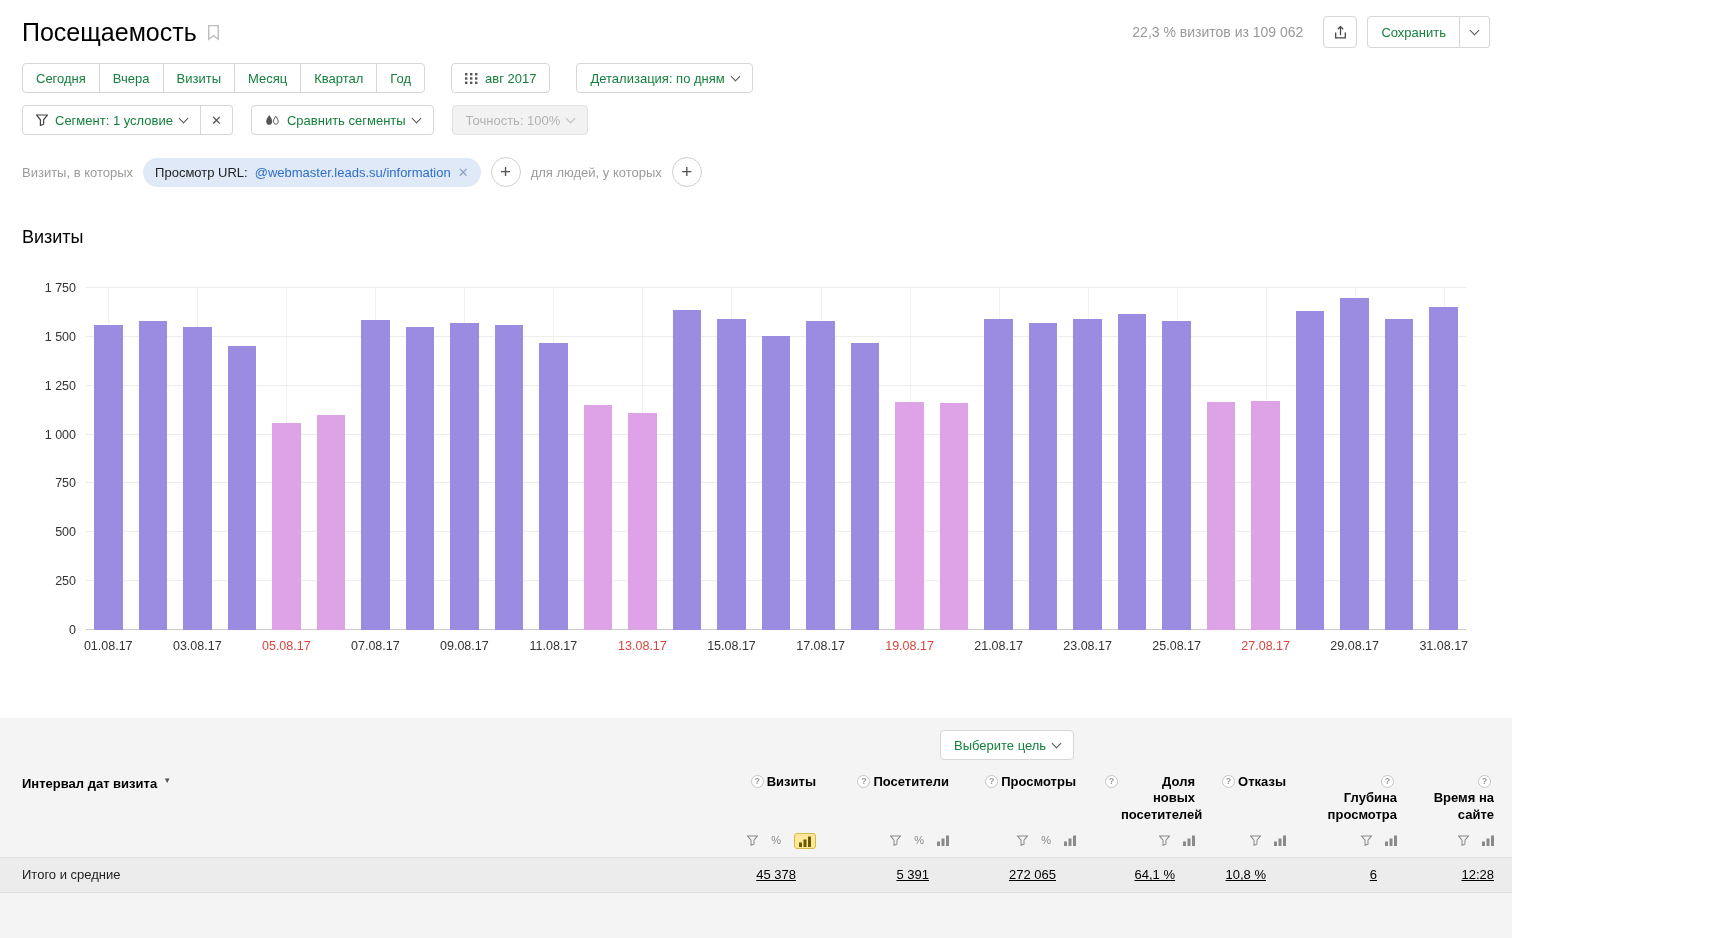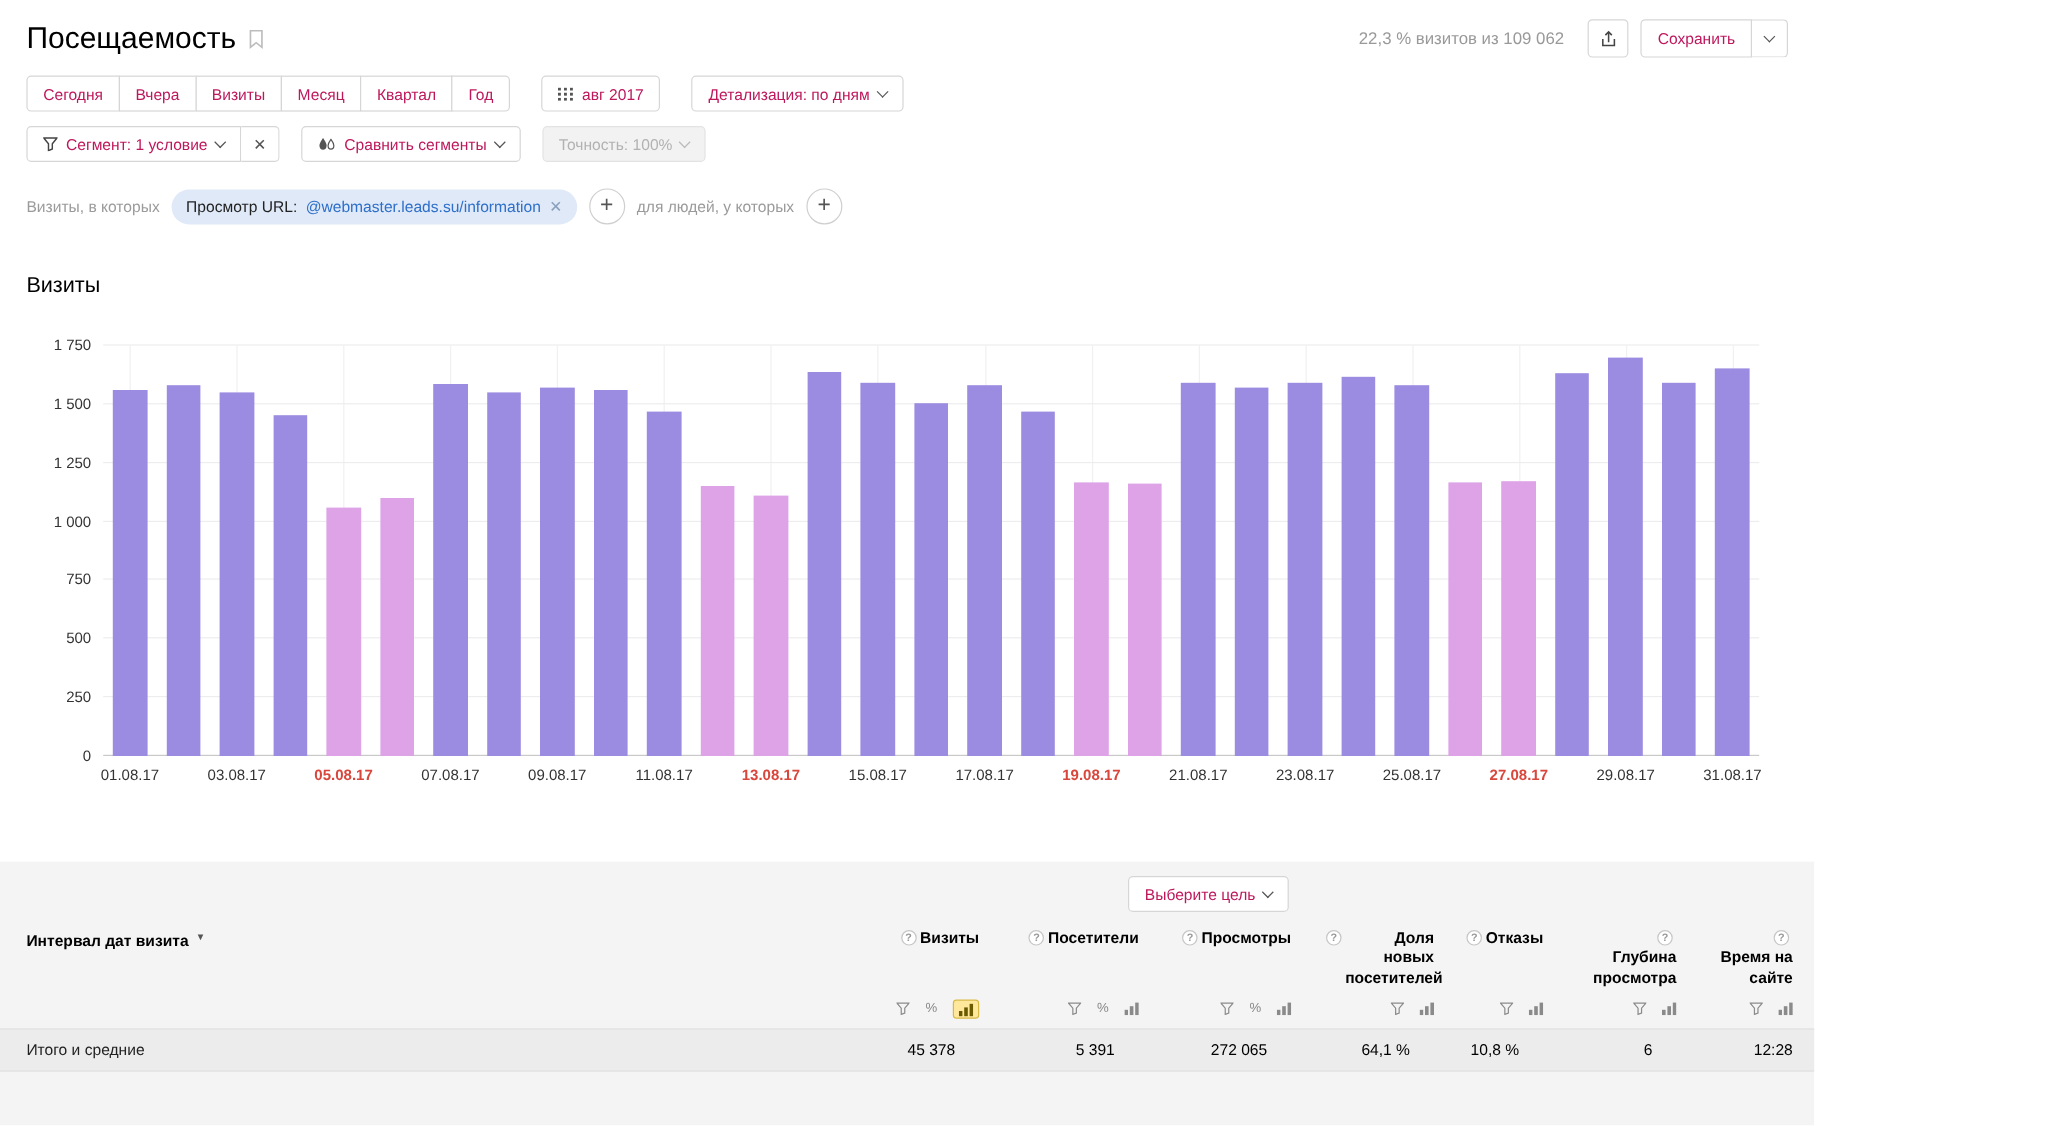--- a/index.html
+++ b/index.html
@@ -9,21 +9,21 @@
 
   
   .header { display:flex; align-items:center; padding:16px 22px 0 22px; }
   .title { font-size:25px; font-weight:400; }
   .bookmark { margin-left:10px; display:inline-flex; }
   .header-right { margin-left:auto; display:flex; align-items:center; }
   .stats { color:#999; font-size:14px; margin-right:16px; }
 
   .btn { display:inline-flex; align-items:center; gap:7px; height:30px; padding:0 13px;
          background:#fff; border:1px solid #d6d6d6; border-radius:4px; font-size:13px;
-         color:#be185d; cursor:pointer; white-space:nowrap; font-family:inherit; }
+         color:#15803d; cursor:pointer; white-space:nowrap; font-family:inherit; }
   .btn.icon-only { width:34px; padding:0; justify-content:center; }
   .btn.disabled { background:#f2f2f2; color:#b2b2b2; border-color:#e3e3e3; cursor:default; }
   .chev { width:7px; height:7px; border-right:1.5px solid #555; border-bottom:1.5px solid #555;
           transform:rotate(45deg); margin-top:-4px; flex:none; }
   .btn.disabled .chev { border-color:#bbb; }
   .split { display:inline-flex; margin-left:10px; }
   .split .btn:first-child { border-radius:4px 0 0 4px; height:32px; }
   .split .btn:last-child { border-left:0; border-radius:0 4px 4px 0; width:30px; padding:0; justify-content:center; height:32px; }
   .share { margin-left:4px; height:32px; width:36px; }
 
@@ -60,21 +60,21 @@
   .gridline.axis { background:#c9c9c9; }
   .vline { position:absolute; top:0; bottom:0; width:1px; background:#f1f1f1; z-index:0; }
   .ytick { position:absolute; left:-70px; width:60px; text-align:right; font-size:12.5px; color:#333;
            transform:translateY(50%); z-index:1; }
   .bars { position:absolute; left:0; right:0; top:0; bottom:0; display:flex; align-items:flex-end; z-index:2; }
   .slot { flex:1; display:flex; justify-content:center; align-items:flex-end; height:100%; }
   .bar { width:64%; background:var(--bar-weekday,#9c8ce1); cursor:pointer; }
   .bar.weekend { background:var(--bar-weekend,#dda3e6); }
   .xlabels { position:relative; height:30px; margin-left:62px; }
   .xlabel { position:absolute; top:9px; transform:translateX(-50%); font-size:12.5px; color:#333; white-space:nowrap;text-align:center; }
-  .xlabel.weekend { color:var(--weekend-label,#d9463c);font-weight:bold; }
+  .xlabel.weekend { color:var(--weekend-label,#d9463c); }
 
   
   .table-section { margin-top:58px; background:#f4f4f4; padding-top:12px; height:260px; }
   .goal-row { padding-left:940px; }
   .goal-row .btn { background:#fff; }
   .thead { display:flex; align-items:flex-start; padding:14px 18px 0 22px; }
   .tlabel-head { flex:1; font-weight:bold; font-size:13px; padding-top:2px; display:flex; gap:6px; }
   .sort-arrow { font-size:8px; color:#555; }
   .tcell { text-align:right; flex:none; padding-left:8px; }
   .tcell.head { font-weight:bold; font-size:13px; line-height:1.25; cursor:pointer; }
@@ -86,21 +86,21 @@
   .ticons .spacer { flex:1; }
   .icell { display:flex; justify-content:flex-end; align-items:center; gap:13px; color:#8a8a8a; flex:none; padding-left:8px; }
   .ic { cursor:pointer; }
   .pct { font-size:11px; line-height:1; }
   .icon-active { background:#ffe79c; border:1px solid #d9b945; border-radius:3px; padding:2px 4px 1px 4px;
                  display:inline-flex; color:#6b5b00; cursor:pointer; }
   .trow { display:flex; align-items:center; padding:0 18px 0 22px; }
   .trow .tlabel { flex:1; color:#222; }
   .trow.totals { background:#ececec; border-top:1px solid #e0e0e0; border-bottom:1px solid #e0e0e0; height:36px; }
   .trow.datarow { background:#fff; height:38px; }
-  .val { display:inline-block; }
+  .val { display:inline-block;text-decoration:underline; }
   .val.linked { border-bottom:1px solid #f0a866; padding-bottom:2px; cursor:pointer; }
 </style>
 </head>
 <body>
 
 <div class="page">
 
   <div class="header">
     <span class="title">Посещаемость</span>
     <span class="bookmark">

